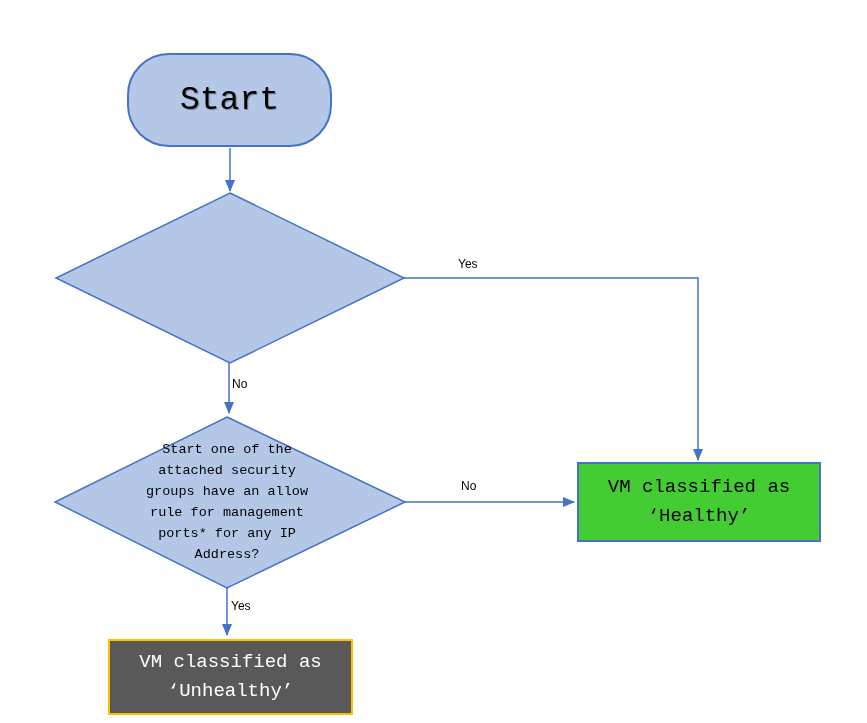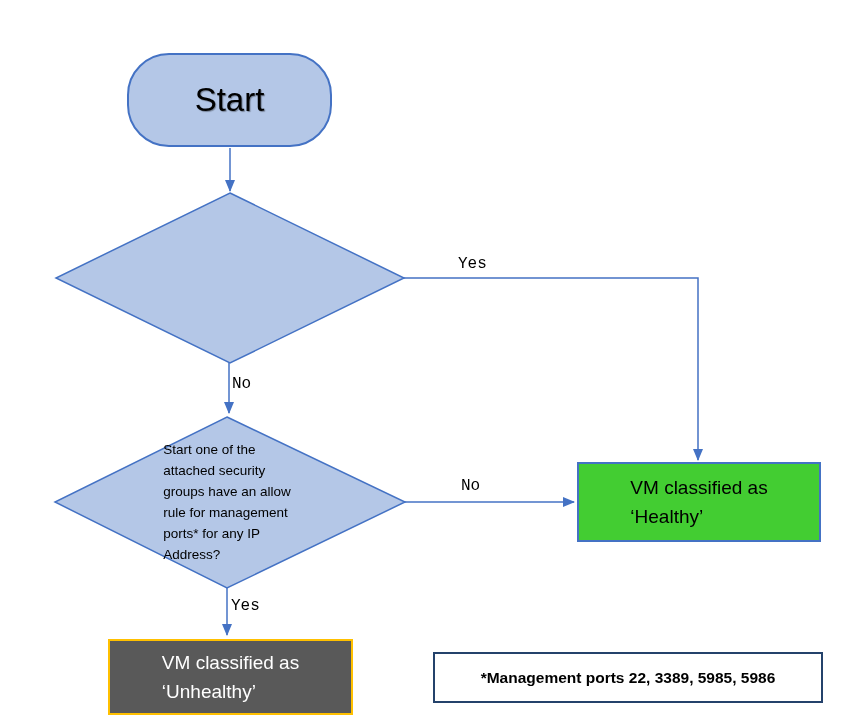--- a/index.html
+++ b/index.html
@@ -16,22 +16,24 @@
     position: absolute;
     left: 0; top: 0;
     width: 867px; height: 723px;
     pointer-events: none;
   }
   .node {
     position: absolute;
     display: flex;
     align-items: center;
     justify-content: center;
+    text-align: center;
     white-space: pre-line;
     box-sizing: border-box;
+    font-family: Liberation Mono, monospace;
   }
   .start-node {
     left: 127px; top: 53px;
     width: 205px; height: 94px;
     background: #b4c7e7;
     border: 2px solid #4472c4;
     border-radius: 42px;
     font-size: 33px;
     text-shadow: 1px 1px 1px rgba(0,0,0,0.35);
   }
@@ -68,23 +70,22 @@
     left: 433px; top: 652px;
     width: 390px; height: 51px;
     background: #ffffff;
     border: 2px solid #24426b;
     font-size: 15.5px;
     font-weight: 600;
     white-space: nowrap;
   }
   .edge-label {
     position: absolute;
-    font-size: 16px;
+    font-size: 12px;
     line-height: 24px;
-    font-family: Liberation Mono, monospace;
   }
   .lbl-jit-yes { left: 458px; top: 252px; }
   .lbl-jit-no  { left: 232px; top: 372px; }
   .lbl-sg-no   { left: 461px; top: 474px; }
   .lbl-sg-yes  { left: 231px; top: 594px; }
 </style>
 </head>
 <body>
 
 <div class="canvas">
@@ -121,22 +122,19 @@
   <div class="node healthy-node">
     <span>VM classified as
 ‘Healthy’</span>
   </div>
 
   <div class="node unhealthy-node">
     <span>VM classified as
 ‘Unhealthy’</span>
   </div>
 
-  <div class="node footnote-box">
-    <span>*Management ports 22, 3389, 5985, 5986</span>
-  </div>
 
   <div class="edge-label lbl-jit-yes">Yes</div>
   <div class="edge-label lbl-jit-no">No</div>
   <div class="edge-label lbl-sg-no">No</div>
   <div class="edge-label lbl-sg-yes">Yes</div>
 
 </div>
 
 </body></html>

